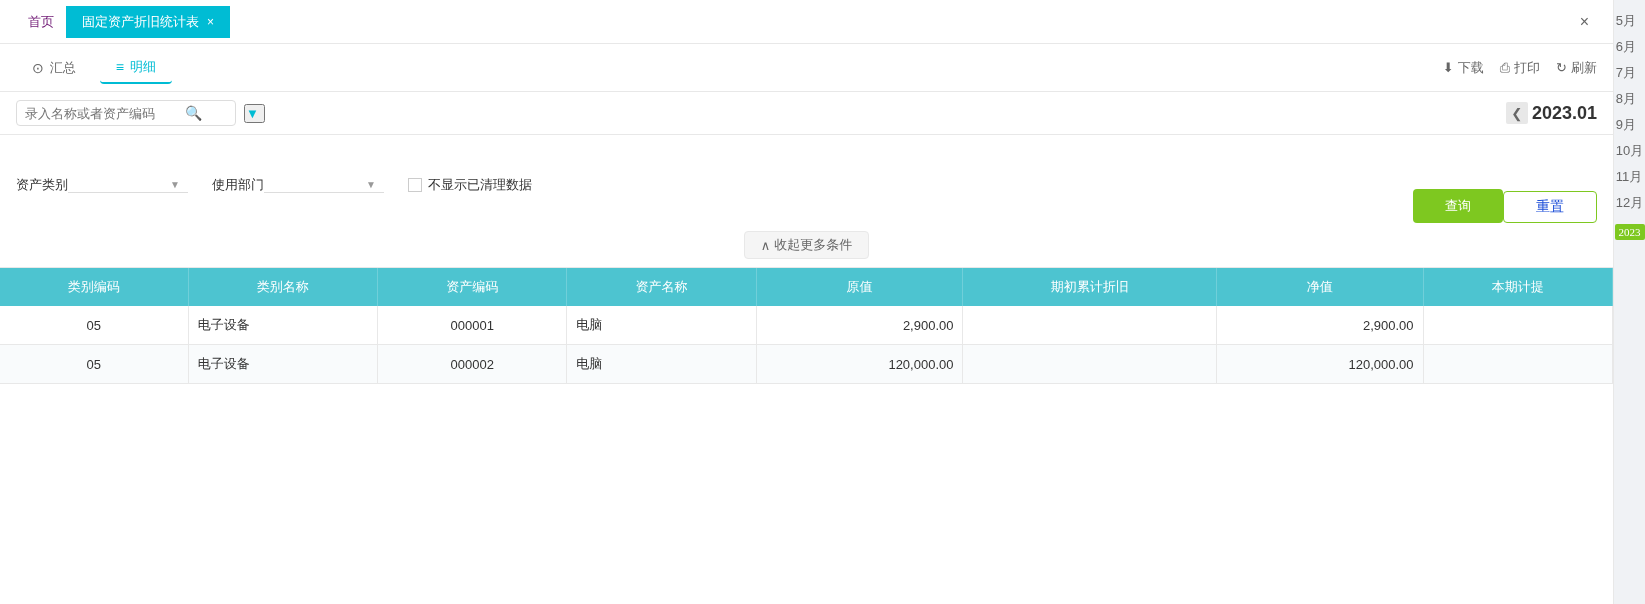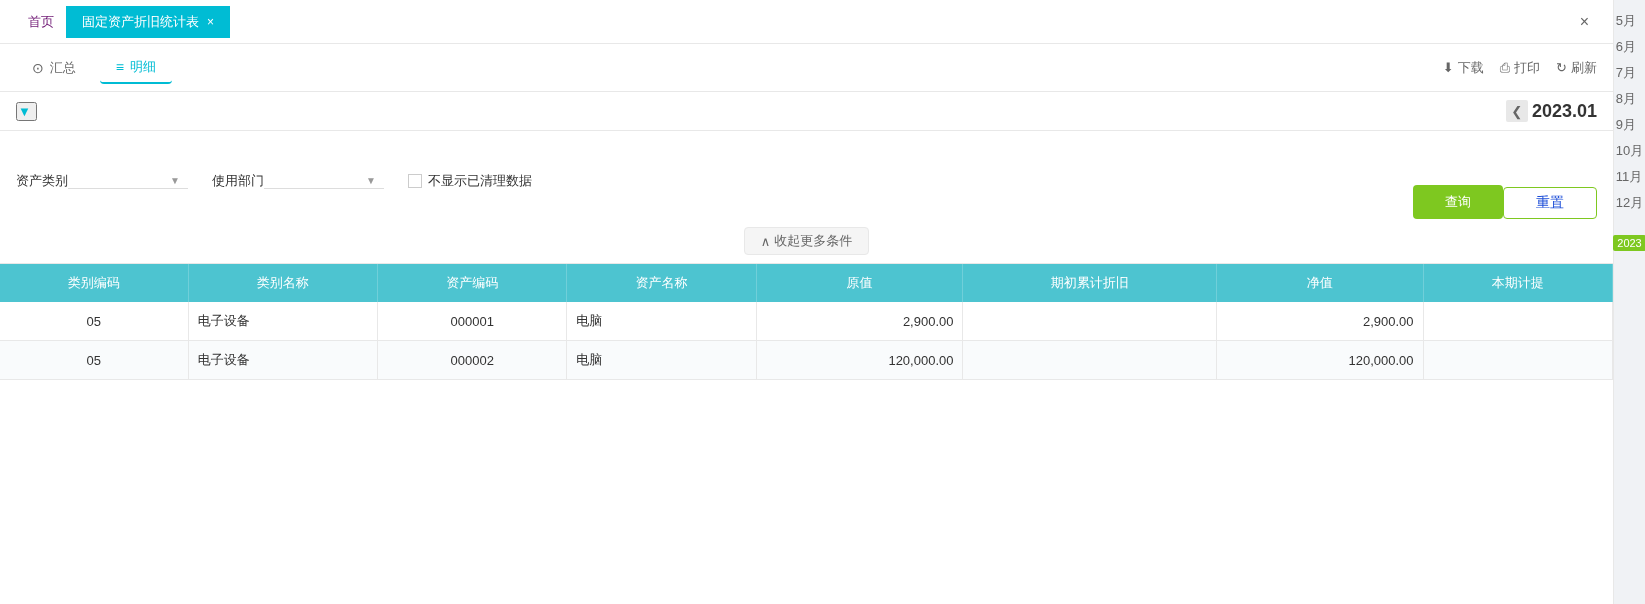--- a/index.html
+++ b/index.html
@@ -64,21 +64,21 @@
     tbody tr:nth-child(even) { background: #f9fbfc; }
     tbody tr.summary-row { background: #e8f7f9; }
     tbody td { padding: 10px 9px; text-align: left; border-bottom: 1px solid #e8e8e8; border-right: 1px solid #e8e8e8; white-space: nowrap; }
     tbody td.num { text-align: right; }
     tbody td.center { text-align: center; }
     .summary-icon { color: #00bcd4; margin-right: 4px; font-size: 12px; }
 
     
     .right-sidebar { width: 32px; background: #f0f2f5; display: flex; flex-direction: column; align-items: center; padding-top: 8px; border-left: 1px solid #e8e8e8; }
     .sidebar-month { font-size: 13px; color: #666; padding: 4px 0; cursor: pointer; writing-mode: horizontal-tb; }
-    .sidebar-year-badge { background: #7ec820; color: #fff; font-size: 11px; padding: 2px 4px; border-radius: 2px; margin-top: 19px; }
+    .sidebar-year-badge { background: #7ec820; color: #fff; font-size: 11px; padding: 2px 4px; border-radius: 2px; margin-top: 8px; font-family: Liberation Serif, serif; }
   </style>
 </head>
 <body>
 
 <div class="main-area">
   <div class="top-nav">
     <span class="nav-home">首页</span>
     <div class="nav-tab">
       <span>固定资产折旧统计表</span>
       <span class="close-icon">×</span>
@@ -107,20 +107,24 @@
         <span>打印</span>
       </button>
       <button class="action-btn">
         <span>↻</span>
         <span>刷新</span>
       </button>
     </div>
   </div>
 
   <div class="search-bar">
+    <div class="search-input-wrap">
+      <input class="search-input" type="text" placeholder="录入名称或者资产编码" style="">
+      <span class="search-icon">🔍</span>
+    </div>
     <button class="filter-btn">
       <span>▼</span>
       <span></span>
     </button>
     <div class="search-bar-spacer"></div>
     <div class="period-nav">
       <button class="period-nav-btn">❮</button>
       <span class="period-text">2023.01</span>
     </div>
   </div>

